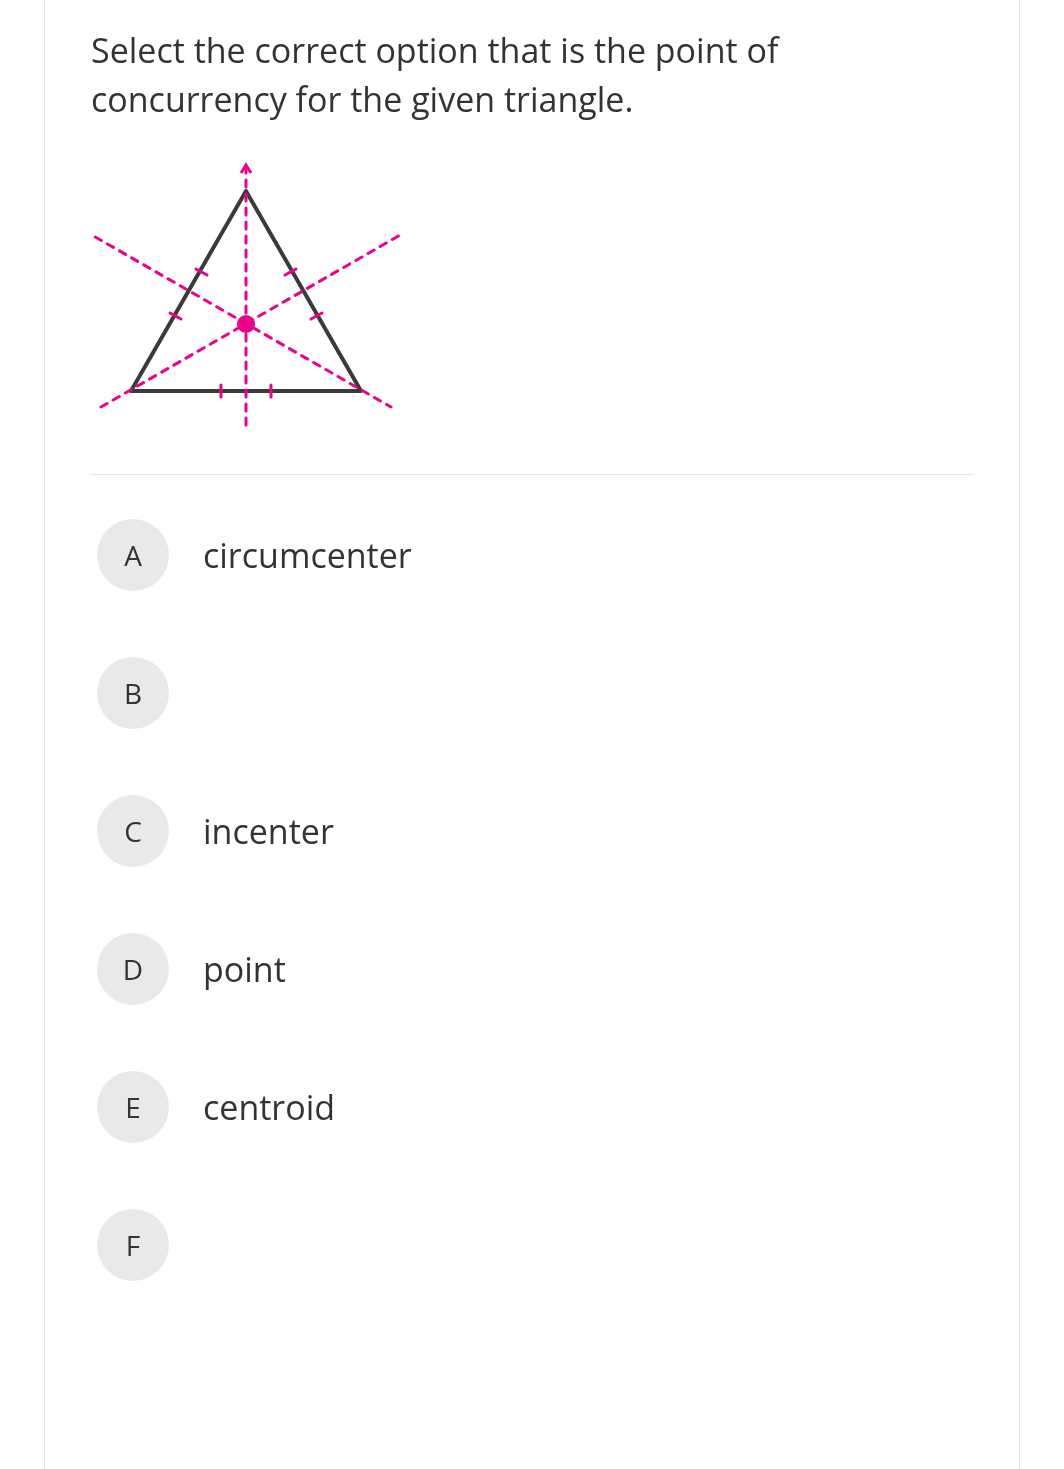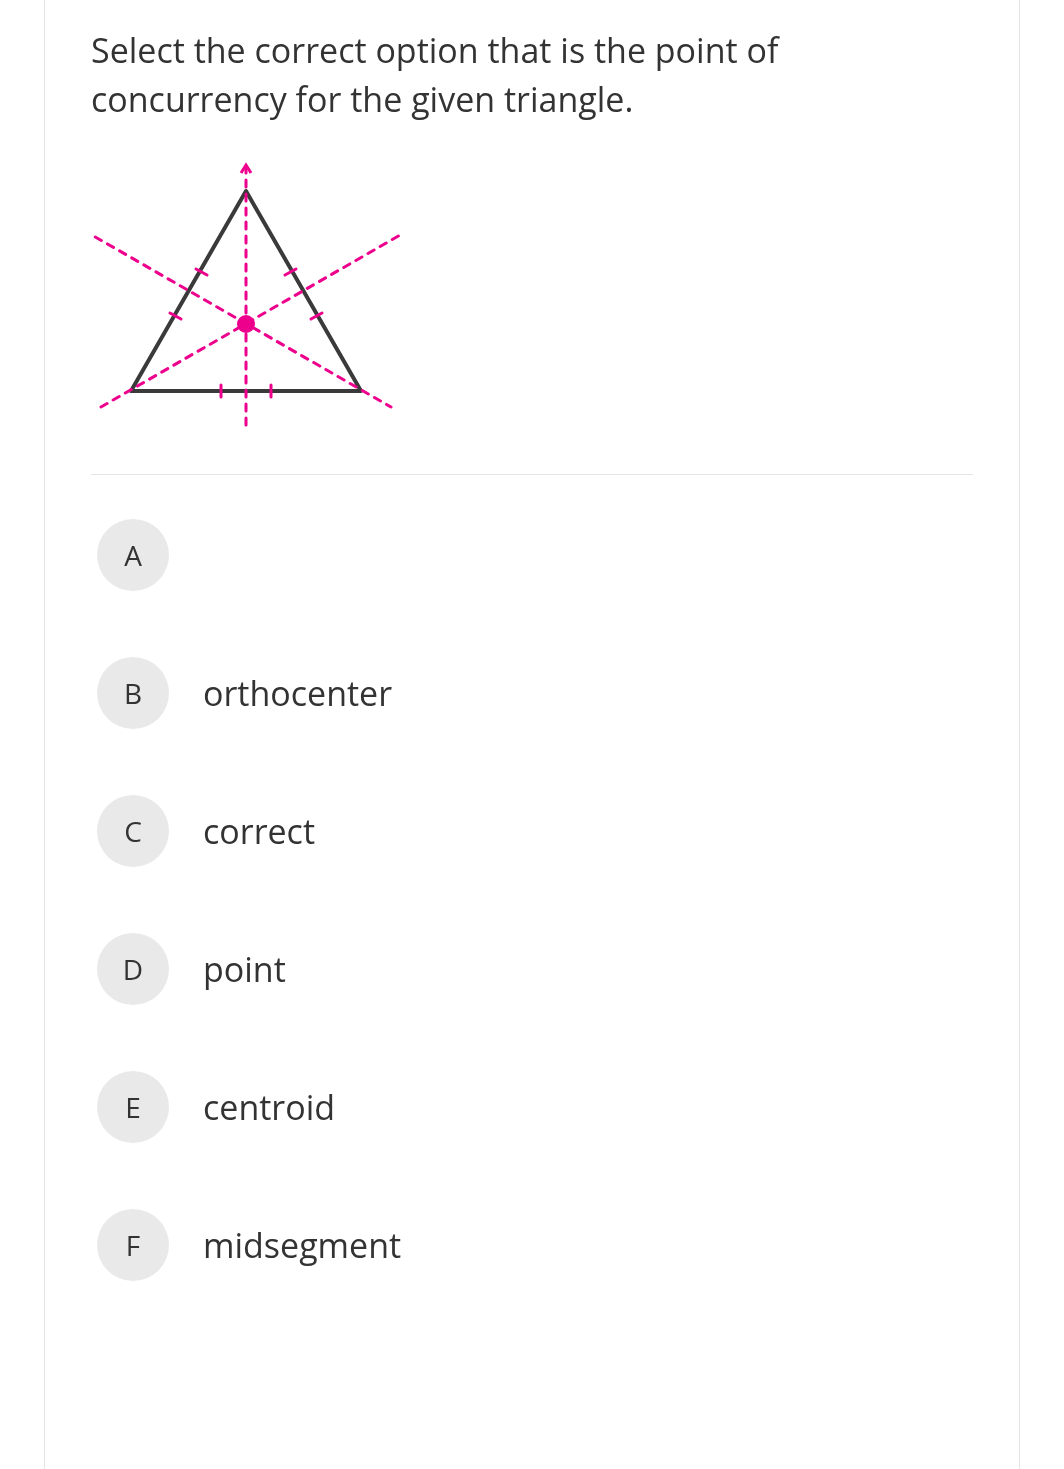--- a/index.html
+++ b/index.html
@@ -115,43 +115,42 @@
         </g>
       </svg>
     </div>
 
     <hr class="divider">
 
     <div class="options">
 
       <div class="option">
         <div class="option-letter">A</div>
+        <div class="option-label">circumcenter</div>
       </div>
 
       <div class="option">
         <div class="option-letter">B</div>
-        <div class="option-label">orthocenter</div>
       </div>
 
       <div class="option">
         <div class="option-letter">C</div>
-        <div class="option-label">correct</div>
+        <div class="option-label">incenter</div>
       </div>
 
       <div class="option">
         <div class="option-letter">D</div>
         <div class="option-label">point</div>
       </div>
 
       <div class="option">
         <div class="option-letter">E</div>
         <div class="option-label">centroid</div>
       </div>
 
       <div class="option">
         <div class="option-letter">F</div>
-        <div class="option-label">midsegment</div>
       </div>
 
     </div>
 
   </div>
 </div>
 
 </body></html>

